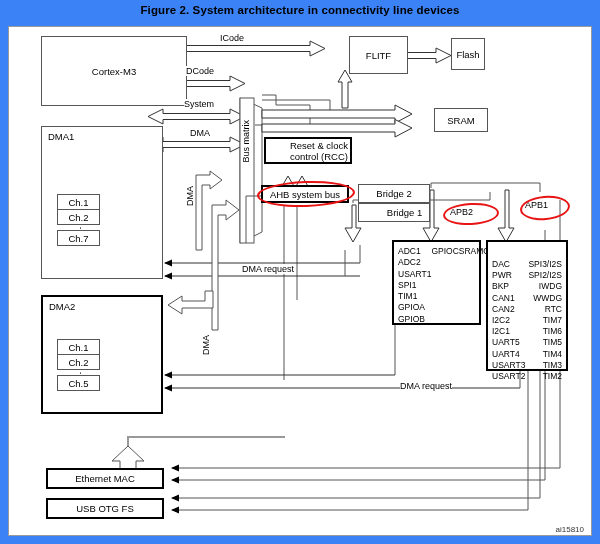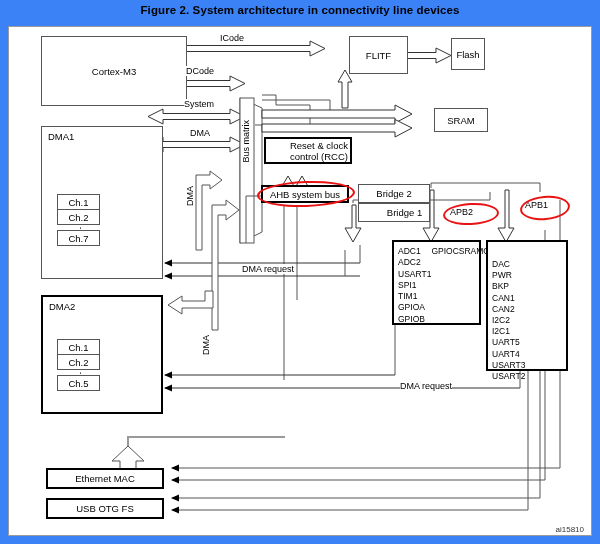--- a/index.html
+++ b/index.html
@@ -222,20 +222,33 @@
       <span>BKP</span>
       <span>CAN1</span>
       <span>CAN2</span>
       <span>I2C2</span>
       <span>I2C1</span>
       <span>UART5</span>
       <span>UART4</span>
       <span>USART3</span>
       <span>USART2</span>
     </div>
+    <div style="display:flex;flex-direction:column;font-size:8.5px;line-height:11.2px;text-align:right;">
+      <span>SPI3/I2S</span>
+      <span>SPI2/I2S</span>
+      <span>IWDG</span>
+      <span>WWDG</span>
+      <span>RTC</span>
+      <span>TIM7</span>
+      <span>TIM6</span>
+      <span>TIM5</span>
+      <span>TIM4</span>
+      <span>TIM3</span>
+      <span>TIM2</span>
+    </div>
   </div>
 
   <div class="label-free" style="left:220px;top:33px;">ICode</div>
   <div class="label-free" style="left:186px;top:66px;">DCode</div>
   <div class="label-free" style="left:184px;top:99px;">System</div>
   <div class="label-free" style="left:190px;top:128px;">DMA</div>
 
   <div class="label-free vert" style="left:185px;top:186px;background:transparent;">DMA</div>
   <div class="label-free vert" style="left:201px;top:335px;background:transparent;">DMA</div>
 

